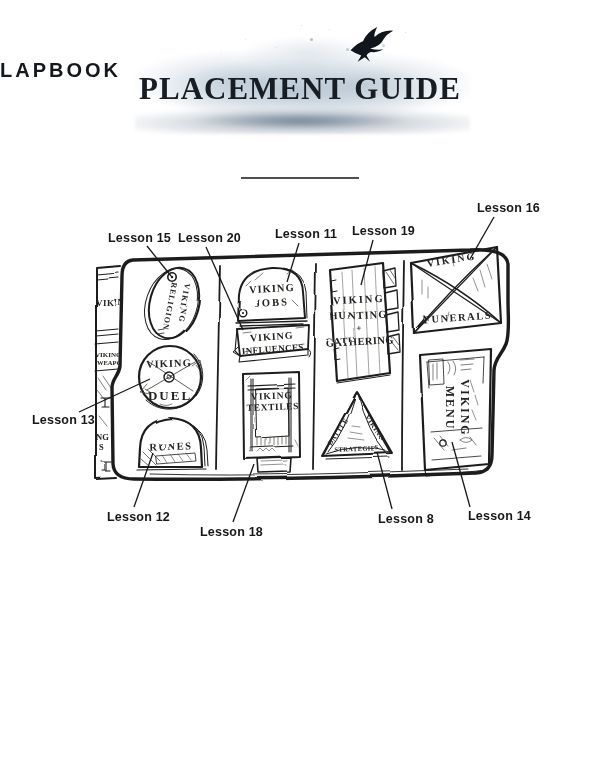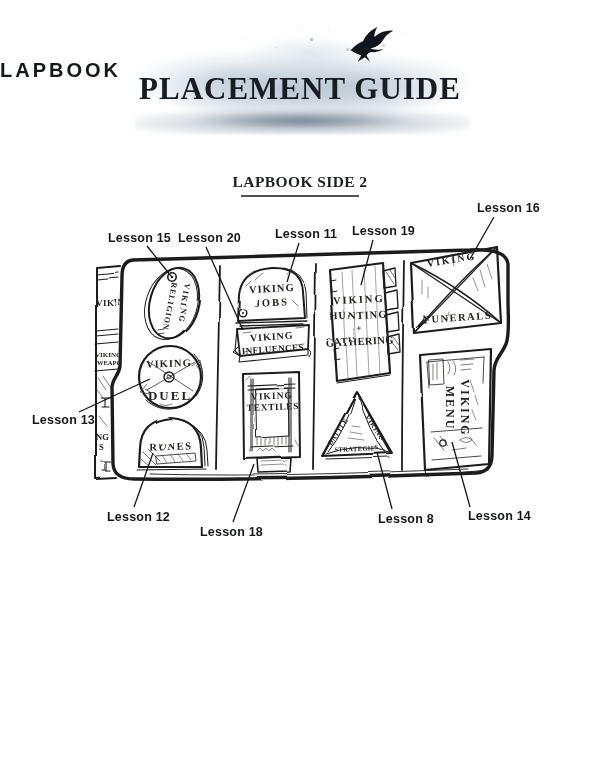--- a/index.html
+++ b/index.html
@@ -51,21 +51,20 @@
     <div class="smear"></div>
     <div class="splatter"></div>
     <svg style="position:absolute;left:347px;top:22px;" width="48" height="44" viewBox="0 0 54 46">
       <path fill="#10161c" d="M4,30 Q12,22 18,20 Q22,10 34,4 Q30,12 31,15 Q40,7 52,8 Q44,12 41,18 Q37,26 26,28 Q33,30 41,29 Q35,33 28,32 Q24,32 22,36 L26,43 L20,38 L12,43 L16,36 Q10,34 4,30 Z"></path>
     </svg>
     <h1 class="kicker">LAPBOOK</h1>
     <h2 class="main-title">PLACEMENT GUIDE</h2>
   </div>
 
   <div class="section">
-    <h3>LAPBOOK SIDE 2</h3>
     <div class="rule"></div>
   </div>
 
   <svg class="diagram" viewBox="0 0 600 776">
     <defs>
       <filter id="wobble" x="-3%" y="-3%" width="106%" height="106%">
         <feTurbulence type="fractalNoise" baseFrequency="0.014" numOctaves="2" seed="7" result="n"></feTurbulence>
         <feDisplacementMap in="SourceGraphic" in2="n" scale="2.4"></feDisplacementMap>
       </filter>
       <clipPath id="flapclip">

